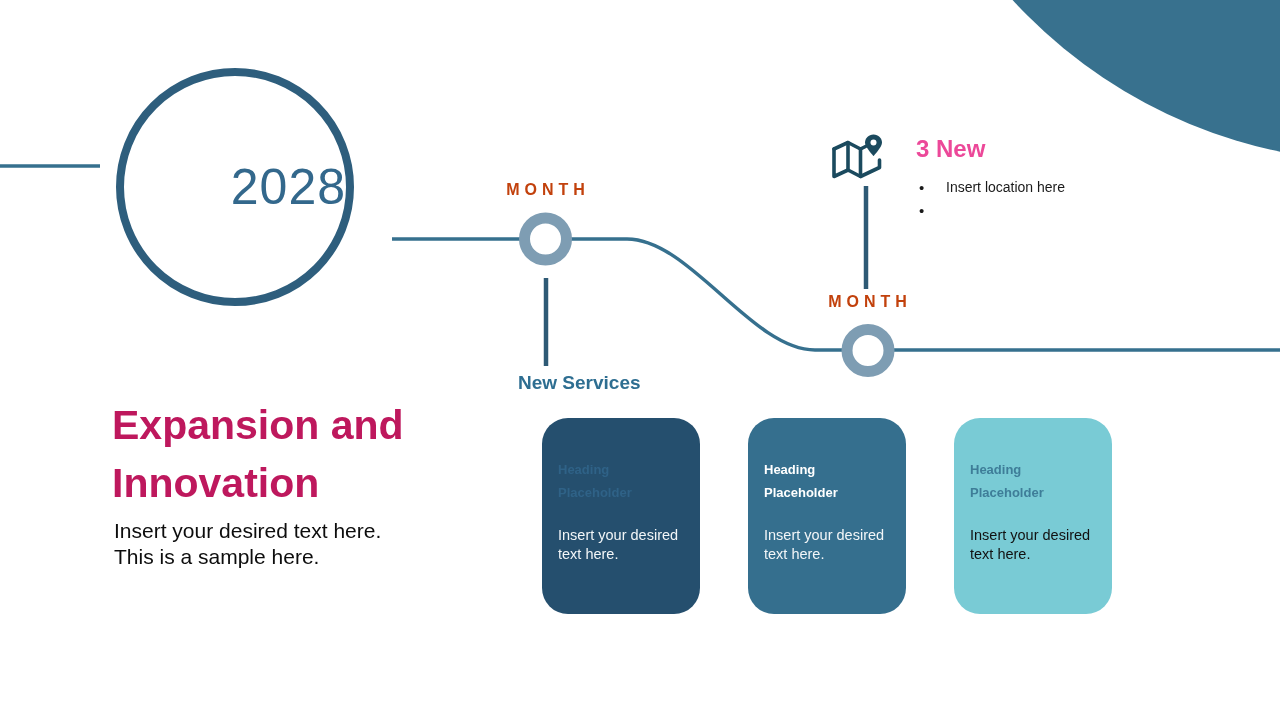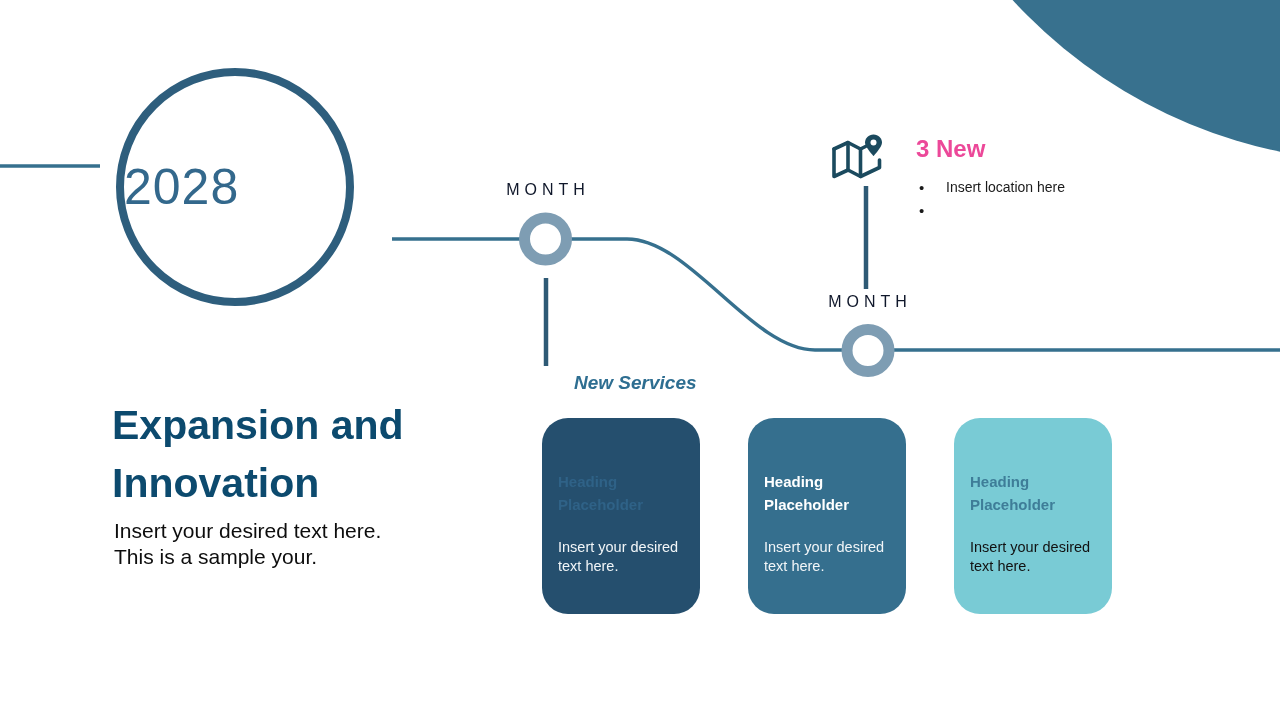--- a/index.html
+++ b/index.html
@@ -19,64 +19,64 @@
   }
 
   
   .timeline-svg { position: absolute; left: 0; top: 0; }
 
   
   .year-circle {
     position: absolute; left: 116px; top: 68px;
     width: 238px; height: 238px; border-radius: 50%;
     border: 8px solid #2e5e7d; background: #ffffff;
-    display: flex; align-items: center; justify-content: flex-start;
+    display: flex; align-items: center; justify-content: flex-end;
   }
   .year-text { font-size: 50px; color: #33688c; letter-spacing: 1px; }
 
   .month-label {
     position: absolute; transform: translateX(-50%);
-    font-size: 16px; letter-spacing: 5px; color: #0f172a; white-space: nowrap;
+    font-size: 16px; letter-spacing: 5px; color: #c2410c; white-space: nowrap; font-weight: bold;
   }
   .month-1 { left: 548px; top: 181px; }
   .month-2 { left: 870px; top: 293px; }
 
   .new-services {
-    position: absolute; left: 574px; top: 372px;
-    font-size: 19px; font-weight: bold; color: #2e6e91; white-space: nowrap; font-style: italic;
+    position: absolute; left: 518px; top: 372px;
+    font-size: 19px; font-weight: bold; color: #2e6e91; white-space: nowrap;
   }
 
   .map-icon { position: absolute; left: 827px; top: 133px; }
 
   .locations { position: absolute; left: 916px; top: 134px; width: 300px; }
   .locations-heading {
     font-size: 24px; font-weight: bold; color: #ec4899; line-height: 29px;
   }
   .bullet-list { margin-top: 13px; }
   .bullet-row { display: flex; align-items: flex-start; line-height: 23px; }
   .bullet-dot { width: 30px; font-size: 15px; color: #1a1a1a; text-align: left; padding-left: 3px; }
   .bullet-text { font-size: 14px; color: #1a1a1a; white-space: nowrap; }
 
   .slide-title {
     position: absolute; left: 112px; top: 396px; width: 390px;
-    font-size: 41px; font-weight: bold; color: #0c4a6e; line-height: 58px;
+    font-size: 41px; font-weight: bold; color: #be185d; line-height: 58px;
   }
   .slide-subtitle {
     position: absolute; left: 114px; top: 518px; width: 340px;
     font-size: 21px; color: #0d0d0d; line-height: 26px;
   }
 
   .card {
     position: absolute; top: 418px; width: 158px; height: 196px;
     border-radius: 26px; padding: 16px;
   }
   .card-1 { left: 542px; background: #254f6e; }
   .card-2 { left: 748px; background: #356f8e; }
   .card-3 { left: 954px; background: #79cbd5; }
-  .card-heading { margin-top: 36px; font-size: 15px; font-weight: bold; line-height: 23px; }
+  .card-heading { margin-top: 24px; font-size: 13px; font-weight: bold; line-height: 23px; }
   .card-1 .card-heading { color: #2f6287; }
   .card-2 .card-heading { color: #ffffff; }
   .card-3 .card-heading { color: #3e7d98; }
   .card-body { margin-top: 22px; font-size: 14.5px; line-height: 19px; }
   .card-1 .card-body { color: #f2f6f8; }
   .card-2 .card-body { color: #f2f6f8; }
   .card-3 .card-body { color: #111111; }
 </style>
 </head>
 <body>
@@ -122,21 +122,21 @@
       </div>
       <div class="bullet-row">
         <span class="bullet-dot">•</span>
       </div>
     </div>
   </div>
 
   <h1 class="slide-title">Expansion and Innovation</h1>
   <div class="slide-subtitle">
     <div>Insert your desired text here.</div>
-    <div>This is a sample your.</div>
+    <div>This is a sample here.</div>
   </div>
 
   <div class="card card-1">
     <div class="card-heading">Heading Placeholder</div>
     <div class="card-body">Insert your desired text here.</div>
   </div>
   <div class="card card-2">
     <div class="card-heading">Heading Placeholder</div>
     <div class="card-body">Insert your desired text here.</div>
   </div>

